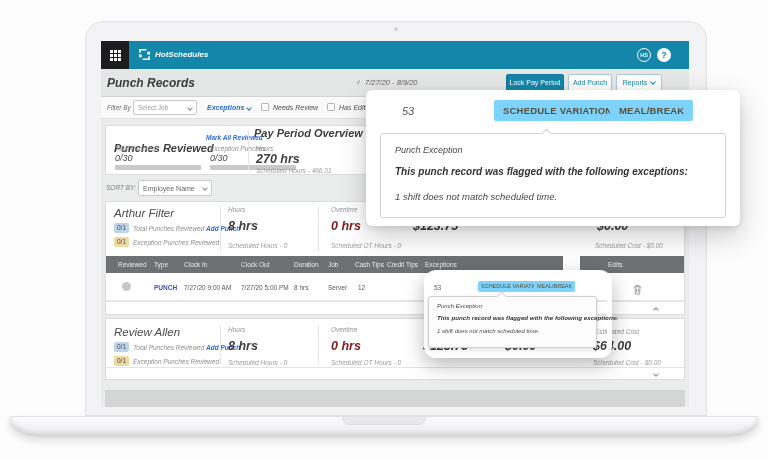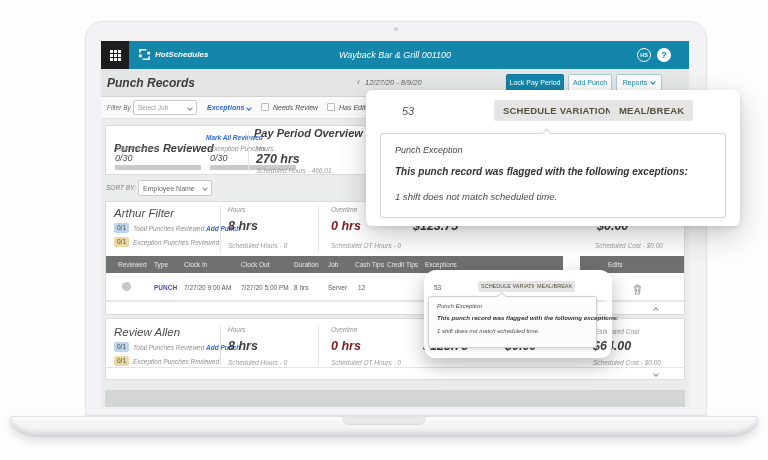--- a/index.html
+++ b/index.html
@@ -37,21 +37,21 @@
   .badge{min-width:15px;height:10px;line-height:10px;text-align:center;font-size:6.5px;
          border-radius:2px;color:#47525c;padding:0 2px;display:inline-block;}
   .bblue{background:#bcd4e8;} .byel{background:#eed9a0;}
   .lnk{color:#2e6bd6;font-weight:bold;}
   .red{color:#7f1d1d;} .sub{color:#9b9b9b;} .lab{color:#919191;} .dk{color:#3e3e3e;}
   .big{font-size:12.5px;font-weight:bold;}
   
   .thead{background:#6f7072;height:17px;}
   .th{position:absolute;top:5px;font-size:6.5px;color:#e9e9e9;white-space:nowrap;}
   .td{position:absolute;top:11px;font-size:6.5px;color:#5a5a5a;white-space:nowrap;}
-  .tag{background:#e5e5e5;color:#56503c;border-radius:2px;display:inline-block;}
+  .tag{background:#7dd3fc;color:#56503c;border-radius:2px;display:inline-block;}
   .tag.sm{font-size:5.5px;line-height:11px;height:11px;padding:0 3px;}
   .tag.lg{font-size:9.5px;line-height:21px;height:21px;padding:0 9px;font-weight:bold;letter-spacing:.2px;}
   .chv{display:inline-block;width:4px;height:4px;border-right:1.2px solid #8a8a8a;
        border-bottom:1.2px solid #8a8a8a;transform:rotate(45deg);}
   .chv.up{transform:rotate(225deg);}
   .chv.blue{border-color:#2e6bd6;} .chv.teal{border-color:#1486a9;}
   .circ{width:9px;height:9px;border-radius:50%;background:#c6c6c6;}
   
   .callout{left:366px;top:90px;width:374px;height:136px;background:#fff;border-radius:6px;
            box-shadow:0 10px 28px rgba(0,0,0,.20),0 2px 6px rgba(0,0,0,.10);z-index:50;}
@@ -98,29 +98,28 @@
         </svg>
       </div>
       <div class="a" style="left:37px;top:7px;display:flex;align-items:center;gap:4px;">
         <svg width="13" height="13" viewBox="0 0 14 14">
           <path fill="none" stroke="#fff" stroke-width="1.6" d="M2 5V2h7M12 9v3H5"></path>
           <rect x="1" y="7" width="3" height="3" fill="#fff"></rect>
             <rect x="10" y="4" width="3" height="3" fill="#fff"></rect>
         </svg>
         <span class="t" style="color:#fff;font-size:8px;font-weight:bold;">HotSchedules</span>
       </div>
-      <div class="a t" style="left:0;top:9px;width:588px;text-align:center;color:#fff;font-size:9px;">Wayback Bar &amp; Grill 001100</div>
       <div class="a avatar" style="left:536px;top:7px;">HS</div>
       <div class="a helpc" style="left:556px;top:7px;">?</div>
     </div>
 
     <div class="a hdr">
       <span class="a t" style="left:6px;top:7px;font-size:12px;font-weight:bold;color:#3c3c3c;">Punch Records</span>
       <span class="a t" style="left:256px;top:8px;font-size:9px;color:#6a6a6a;">‹</span>
-      <span class="a t" style="left:264px;top:9px;font-size:7.5px;color:#5d5d5d;">12/27/20 - 8/9/20</span>
+      <span class="a t" style="left:264px;top:9px;font-size:7.5px;color:#5d5d5d;">7/27/20 - 8/9/20</span>
       <div class="a btn pri" style="left:405px;top:5px;width:58px;">Lock Pay Period</div>
       <div class="a btn sec" style="left:467px;top:5px;width:44px;">Add Punch</div>
       <div class="a btn sec" style="left:515px;top:5px;width:46px;">
         <span>Reports</span>
         <i class="chv teal" style="margin-left:2px;margin-bottom:1px;"></i>
       </div>
     </div>
 
     <div class="a fstrip">
       <span class="a t" style="left:6px;top:7px;font-size:6.5px;color:#6e6e6e;">Filter By</span>

